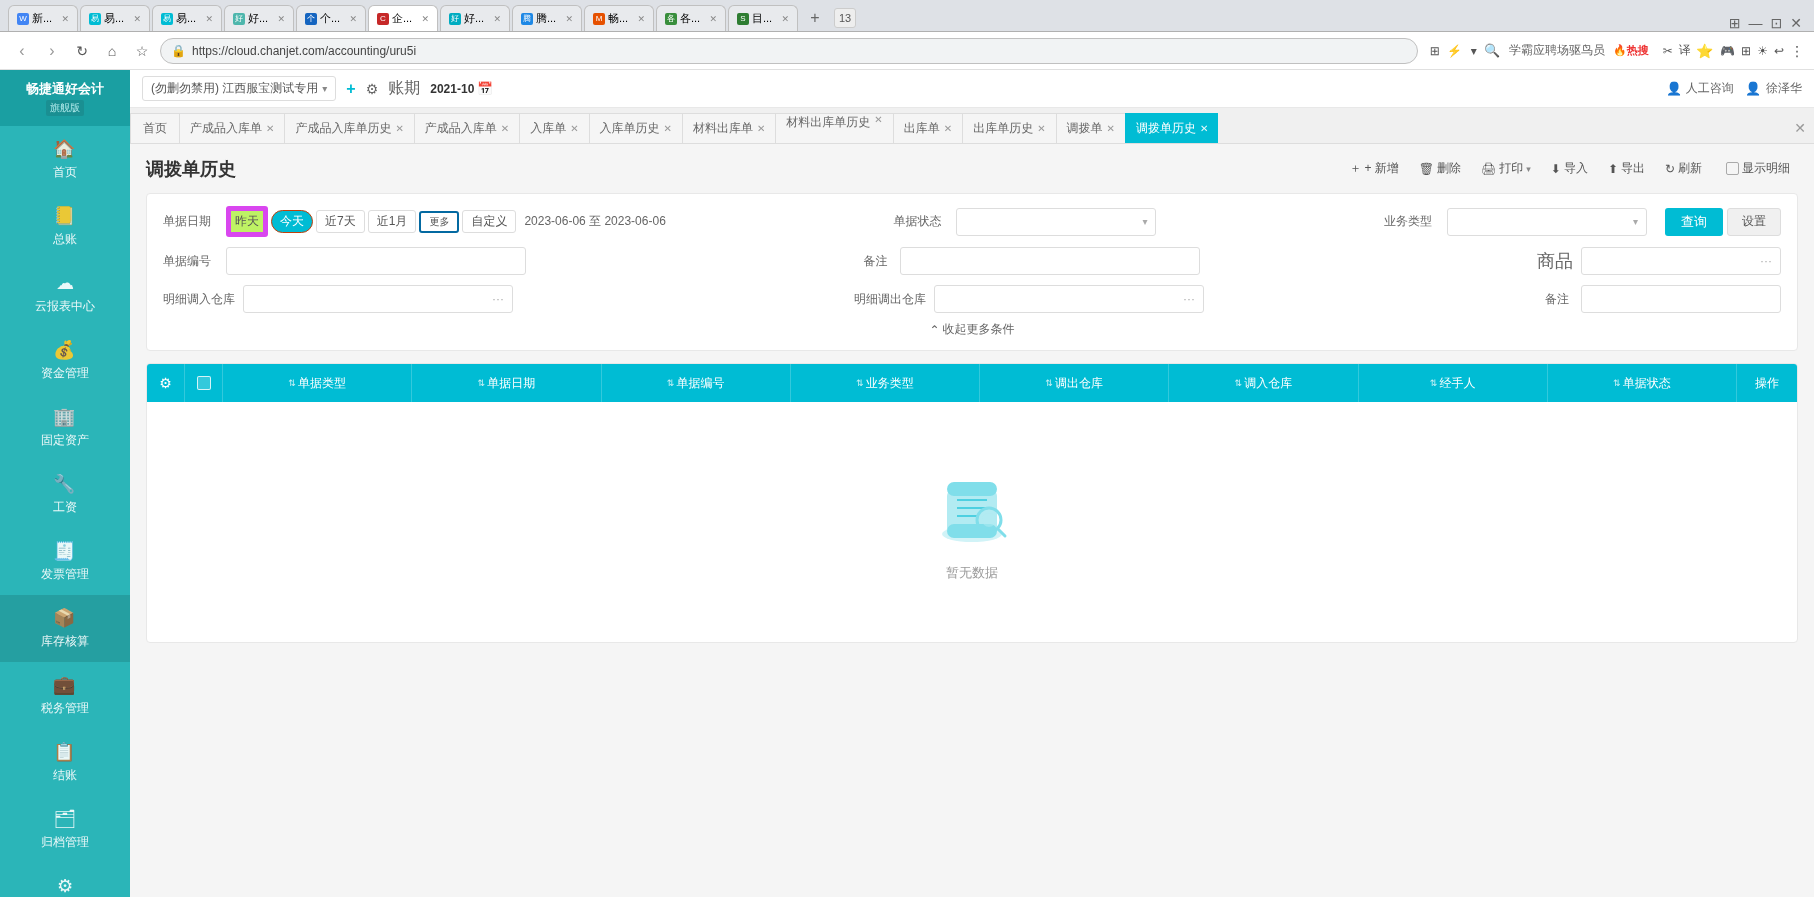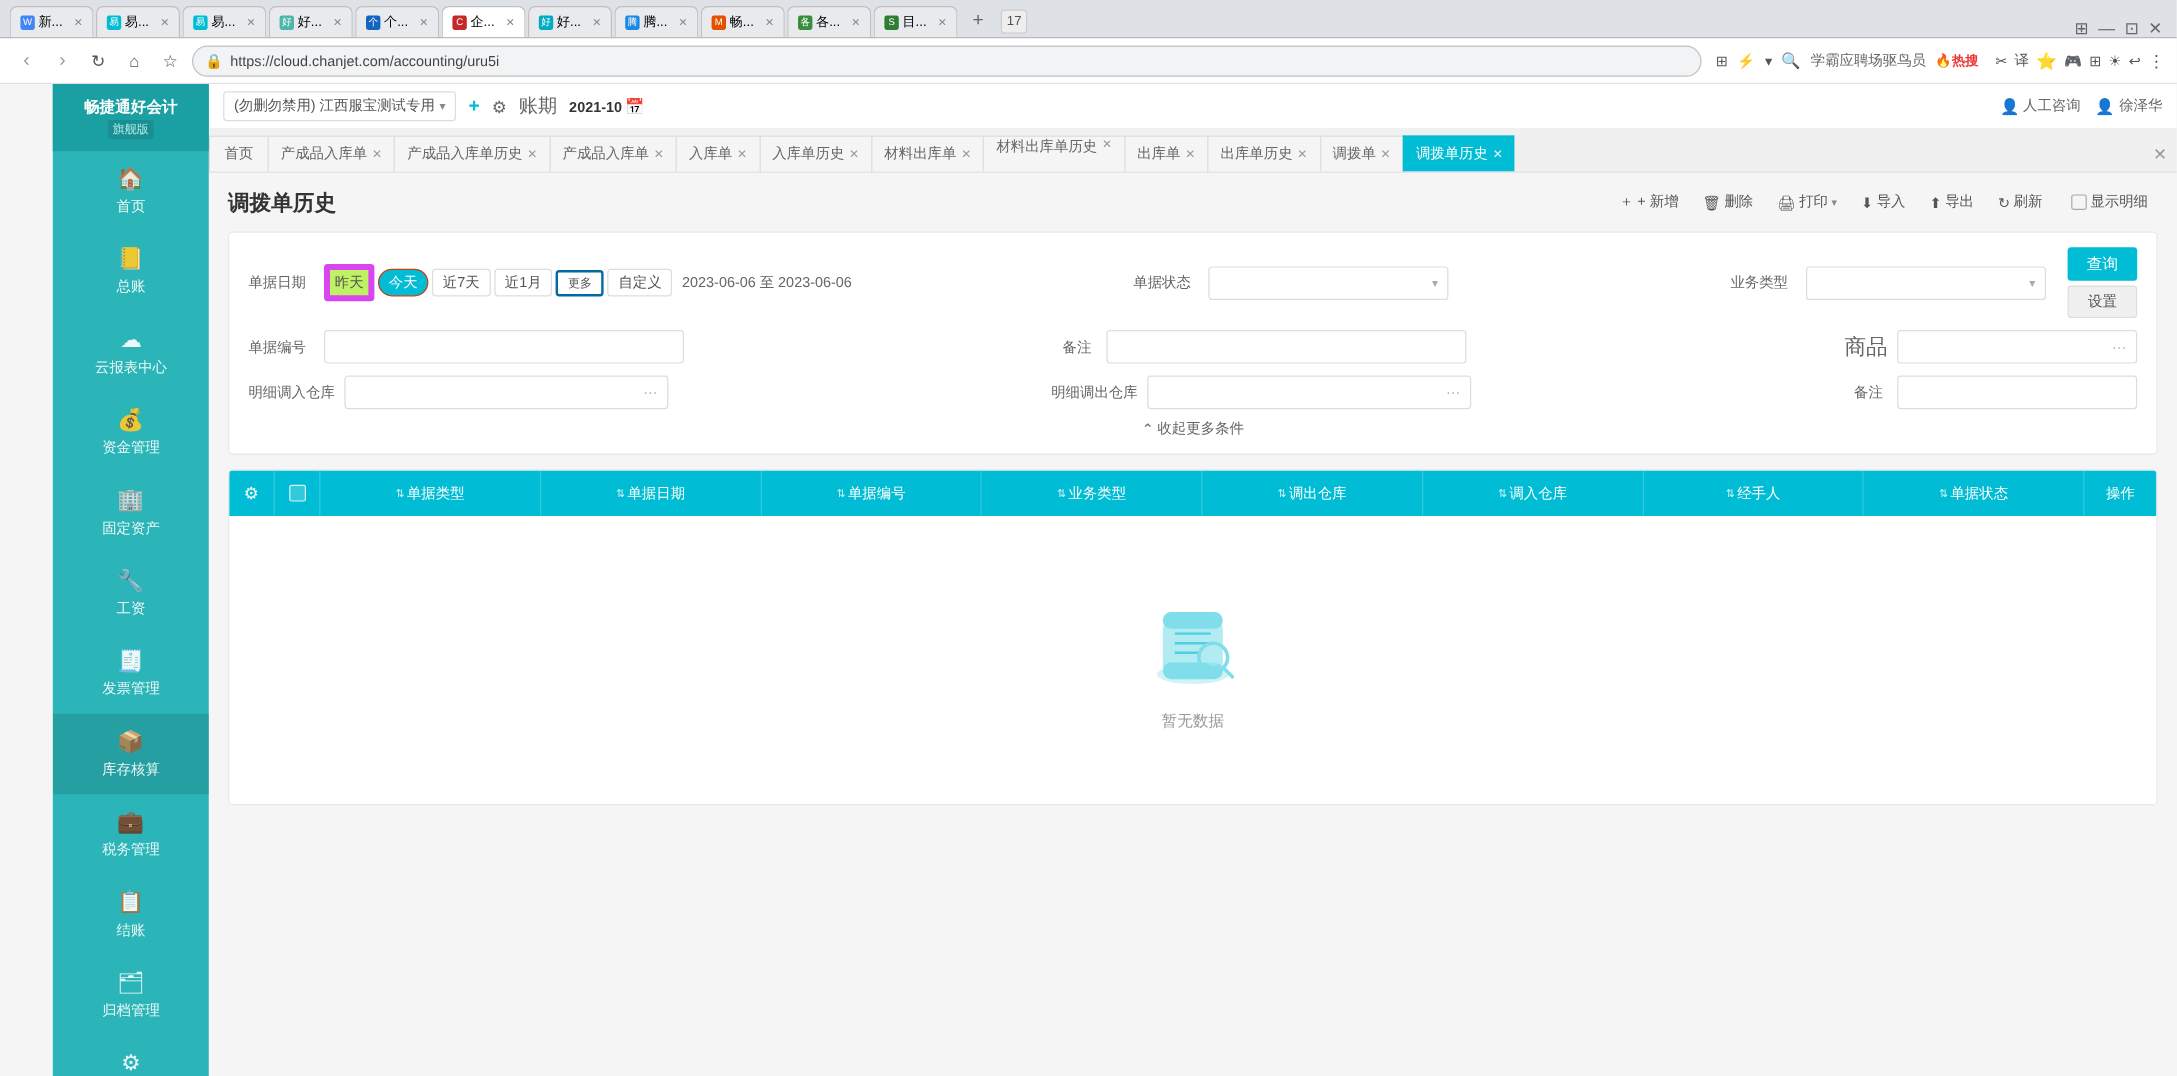--- a/index.html
+++ b/index.html
@@ -64,21 +64,21 @@
     <span style="width:12px;height:12px;background:#388e3c;border-radius:2px;display:inline-block;font-size:8px;color:#fff;text-align:center;line-height:12px;flex-shrink:0;">各</span>
     <span style="overflow:hidden;text-overflow:ellipsis;white-space:nowrap;flex:1;">各...</span>
     <span style="font-size:9px;color:#888;">✕</span>
   </div>
   <div style="height:26px; padding:0 8px; background:#e8eaed; border-radius:6px 6px 0 0; border:1px solid #c0c0c0; border-bottom:none; font-size:11px; display:flex; align-items:center; gap:3px; min-width:70px; max-width:110px; cursor:pointer; margin-left:2px;">
     <span style="width:12px;height:12px;background:#2e7d32;border-radius:2px;display:inline-block;font-size:8px;color:#fff;text-align:center;line-height:12px;flex-shrink:0;">S</span>
     <span style="overflow:hidden;text-overflow:ellipsis;white-space:nowrap;flex:1;">目...</span>
     <span style="font-size:9px;color:#888;">✕</span>
   </div>
   <div style="height:26px;width:26px;display:flex;align-items:center;justify-content:center;cursor:pointer;color:#666;font-size:16px;margin-left:4px;">+</div>
-  <div style="margin-left:6px;background:#eee;border:1px solid #ccc;border-radius:3px;padding:0 4px;font-size:11px;color:#555;display:flex;align-items:center;height:20px;margin-bottom:3px;">17</div>
+  <div style="margin-left:6px;background:#eee;border:1px solid #ccc;border-radius:3px;padding:0 4px;font-size:11px;color:#555;display:flex;align-items:center;height:20px;margin-bottom:3px;">13</div>
   <div style="margin-left:auto;display:flex;align-items:center;gap:8px;padding-right:4px;">
     <span style="font-size:14px;color:#666;">⊞</span>
     <span style="font-size:14px;color:#666;">—</span>
     <span style="font-size:14px;color:#666;">⊡</span>
     <span style="font-size:14px;color:#666;cursor:pointer;">✕</span>
   </div>
 </div>
 
 <div style="background:#fff;height:38px;display:flex;align-items:center;padding:0 10px;gap:6px;border-bottom:1px solid #e0e0e0;">
   <button class="nav-btn" style="width:24px;height:24px;border:none;background:transparent;cursor:pointer;color:#999;font-size:16px;">‹</button>
@@ -103,21 +103,21 @@
     <span style="font-size:12px;color:#555;">译</span>
     <span style="font-size:14px;color:#f90;">⭐</span>
     <span style="font-size:12px;color:#555;">🎮</span>
     <span style="font-size:12px;color:#555;">⊞</span>
     <span style="font-size:12px;color:#555;">☀</span>
     <span style="font-size:12px;color:#555;">↩</span>
     <span style="font-size:14px;color:#555;">⋮</span>
   </div>
 </div>
 
-<div style="display:flex; height:calc(100vh - 70px);margin-left:44px;">
+<div style="display:flex; height:calc(100vh - 70px);">
 
   <div style="width:130px;background:#2bb5b8;display:flex;flex-direction:column;align-items:center;flex-shrink:0;">
     <div style="width:100%;background:#1a9fa2;padding:10px 6px;text-align:center;">
       <div style="color:#fff;font-size:13px;font-weight:bold;line-height:1.4;">畅捷通好会计</div>
       <div style="color:#aee8e9;font-size:10px;background:#1a8f92;border-radius:2px;padding:1px 4px;margin-top:2px;display:inline-block;">旗舰版</div>
     </div>
     <div style="width:100%;flex:1;overflow-y:auto;">
       <div style="display:flex;flex-direction:column;align-items:center;padding:12px 0;cursor:pointer;color:rgba(255,255,255,0.9);font-size:12px;gap:4px;">
         <span style="font-size:18px;">🏠</span>
         <span>首页</span>
@@ -302,21 +302,21 @@
           <div style="width:200px;height:28px;border:1px solid #ddd;border-radius:3px;padding:0 8px;font-size:12px;color:#333;display:flex;align-items:center;justify-content:space-between;cursor:pointer;background:#fff;">
             <span style="color:#ccc;font-size:12px;"></span>
             <span style="font-size:10px;color:#aaa;">▾</span>
           </div>
           <div style="flex:1;"></div>
           <span style="color:#666;font-size:12px;white-space:nowrap;min-width:55px;">业务类型</span>
           <div style="width:200px;height:28px;border:1px solid #ddd;border-radius:3px;padding:0 8px;font-size:12px;color:#333;display:flex;align-items:center;justify-content:space-between;cursor:pointer;background:#fff;">
             <span style="color:#ccc;font-size:12px;"></span>
             <span style="font-size:10px;color:#aaa;">▾</span>
           </div>
-          <div style="display:flex;flex-direction:column;gap:4px;margin-left:10px;">
+          <div style="display:flex;flex-direction:row;gap:4px;margin-left:10px;">
             <button style="background:#00bcd4;color:#fff;border:none;padding:5px 16px;border-radius:3px;font-size:13px;cursor:pointer;">查询</button>
             <button style="background:#f0f0f0;color:#555;border:1px solid #ddd;padding:4px 14px;border-radius:3px;font-size:12px;cursor:pointer;">设置</button>
           </div>
         </div>
 
         <div style="display:flex;align-items:center;gap:8px;margin-bottom:10px;">
           <span style="color:#666;font-size:12px;white-space:nowrap;min-width:55px;">单据编号</span>
           <input type="text" style="width: 300px; height: 28px; border: 1px solid rgb(221, 221, 221); border-radius: 3px; padding: 0px 8px; font-size: 12px; color: rgb(51, 51, 51);">
           <div style="flex:1;"></div>
           <span style="color:#666;font-size:12px;white-space:nowrap;min-width:28px;">备注</span>

